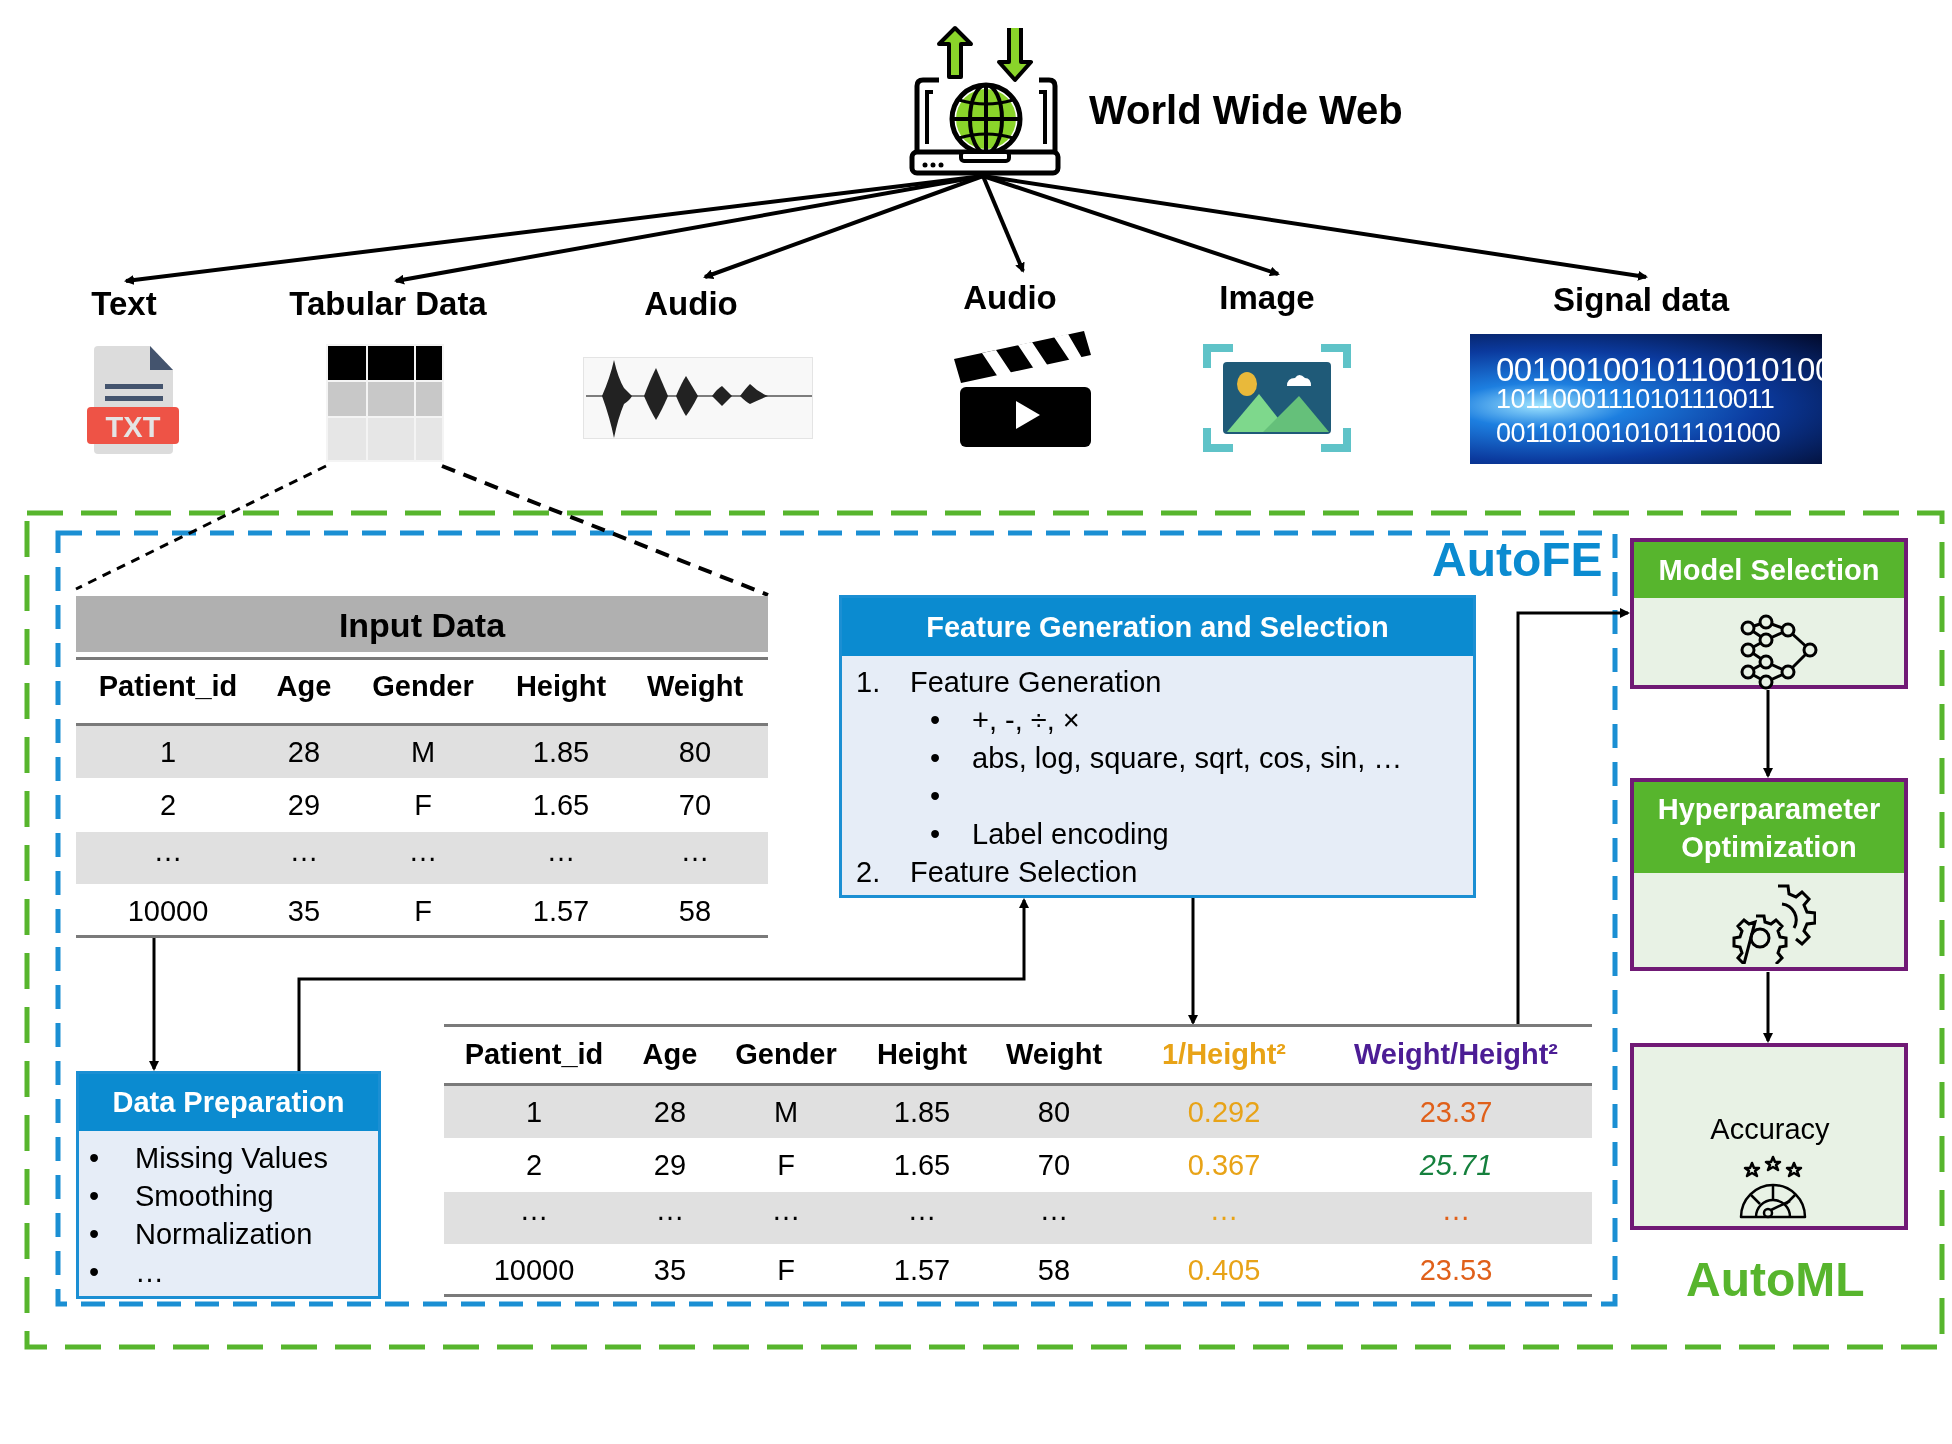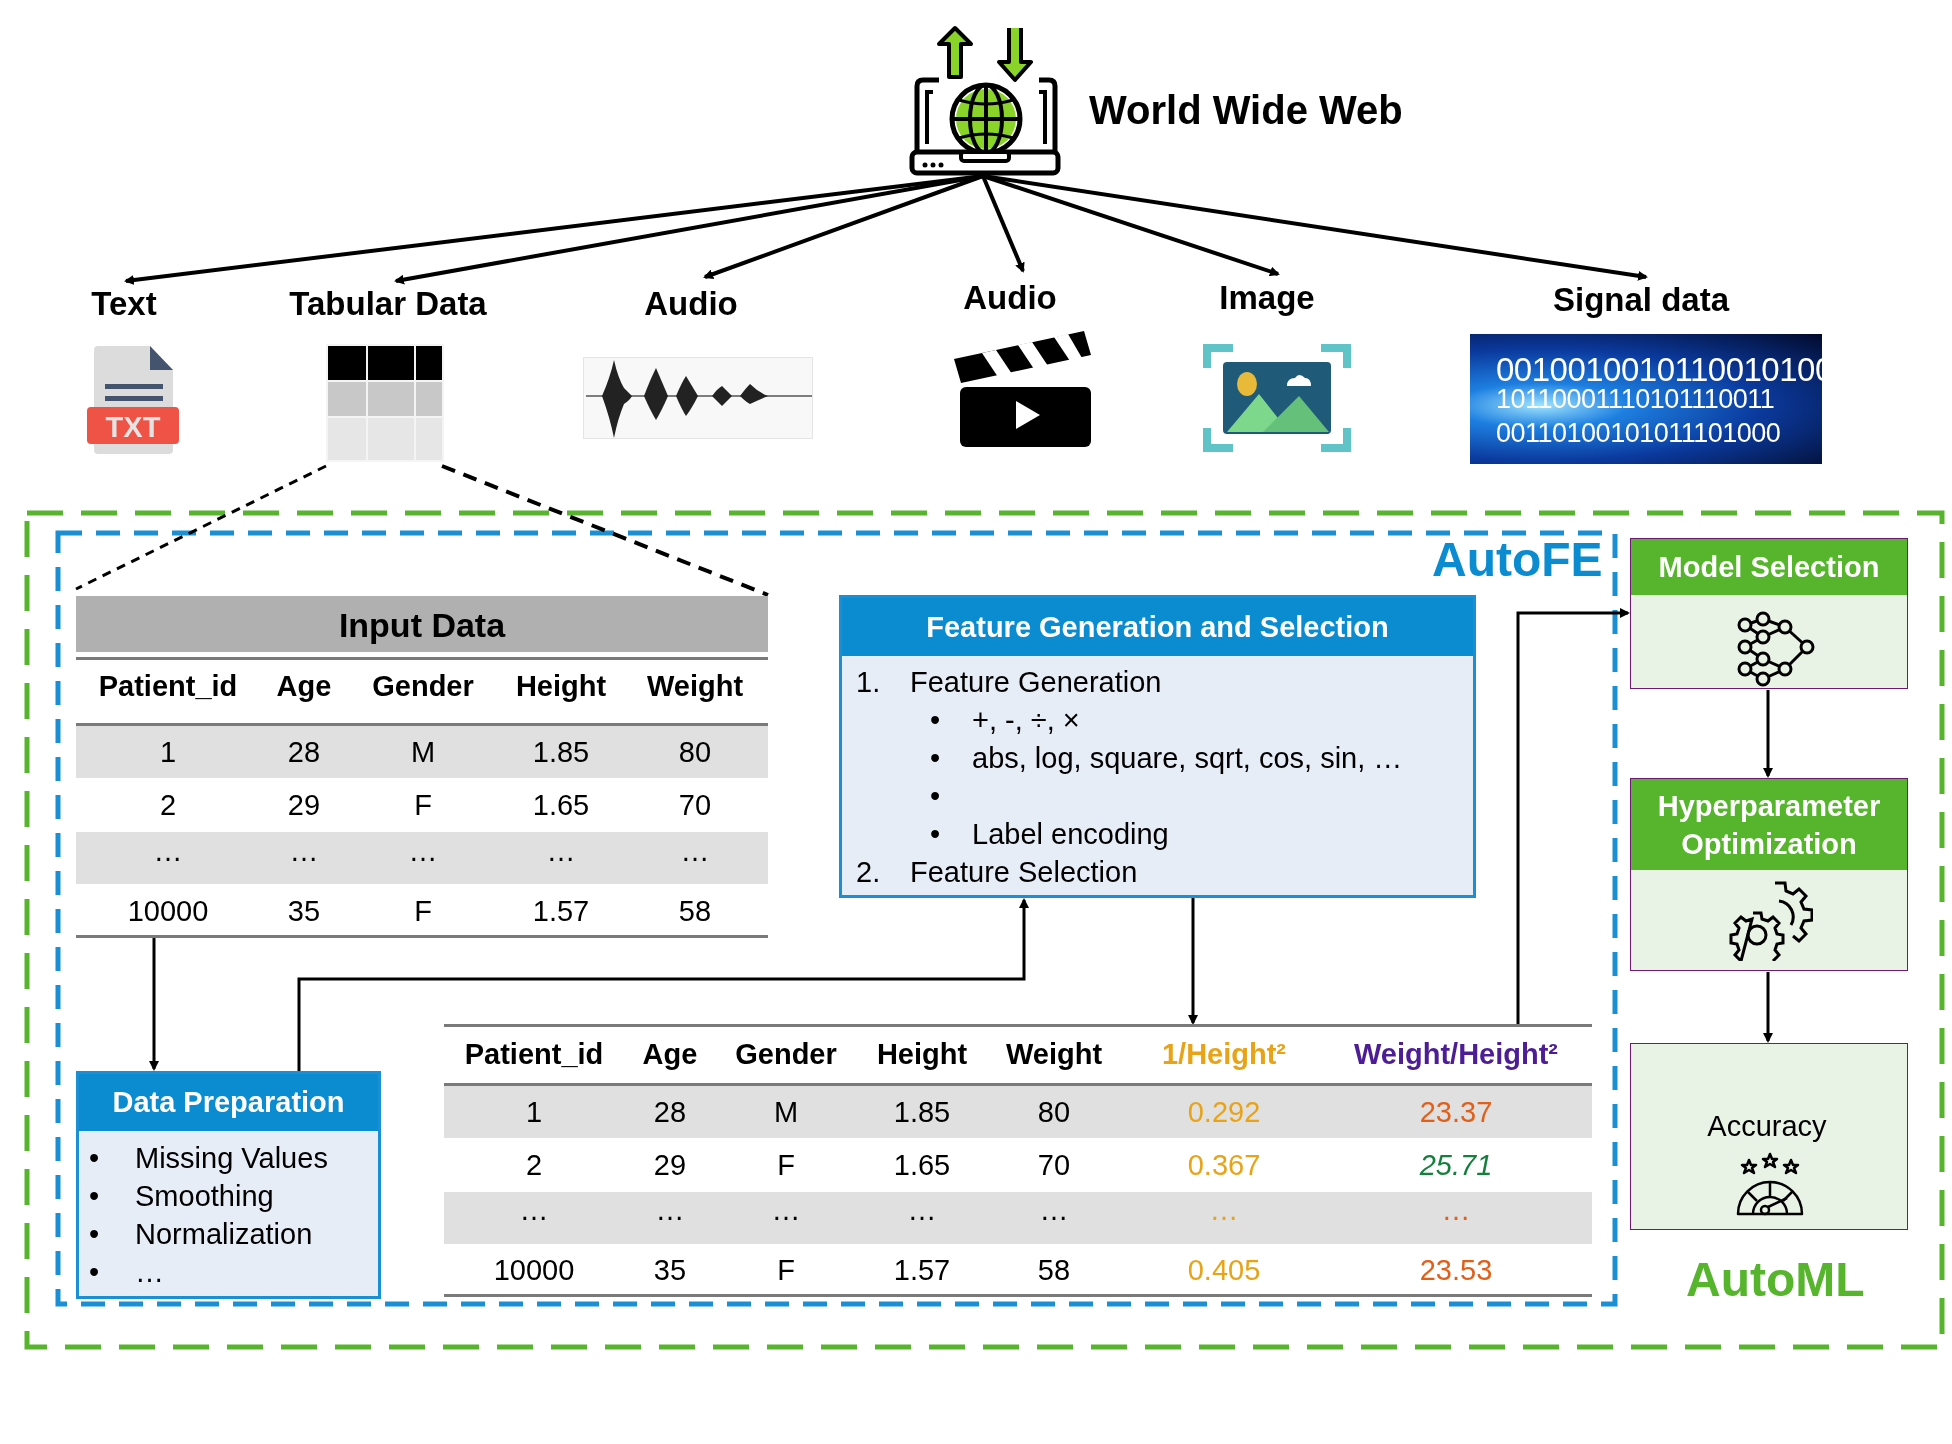--- a/index.html
+++ b/index.html
@@ -11,21 +11,21 @@
   .www-label { position:absolute; left:1089px; top:88px; font-weight:bold; font-size:40px; }
   .tbl-band { position:absolute; background:#b0b0b0; }
   .cell { position:absolute; transform:translate(-50%,-50%); white-space:nowrap; }
   .hcell { font-weight:bold; font-size:29px; }
   .dcell { font-size:29px; }
   .row-bg { position:absolute; background:#e0e0e0; }
   .hline { position:absolute; height:3px; background:#7a7a7a; }
   .box { position:absolute; box-sizing:border-box; }
   .box-blue { border:3px solid #1b8fd3; background:#e6edf7; }
   .box-blue-head { position:absolute; left:0; right:0; top:0; background:#0b8bd0; color:#fff; font-weight:bold; font-size:29px; display:flex; align-items:center; justify-content:center; }
-  .box-green { border:1px solid #701a75; background:#e8f2e5; }
+  .box-green { border:4px solid #701a75; background:#e8f2e5; }
   .box-green-head { position:absolute; left:0; right:0; top:0; background:#57b52d; color:#fff; font-weight:bold; font-size:29px; display:flex; align-items:center; justify-content:center; text-align:center; line-height:38px; }
   .list-line { position:absolute; font-size:29px; white-space:nowrap; }
   .big-label { position:absolute; font-weight:bold; font-size:48px; }
 </style>
 </head>
 <body>
 
 <svg class="layer" viewBox="0 0 1952 1444">
   <defs>
     <marker id="ah" markerWidth="10" markerHeight="10" refX="8" refY="5" orient="auto" markerUnits="userSpaceOnUse">

